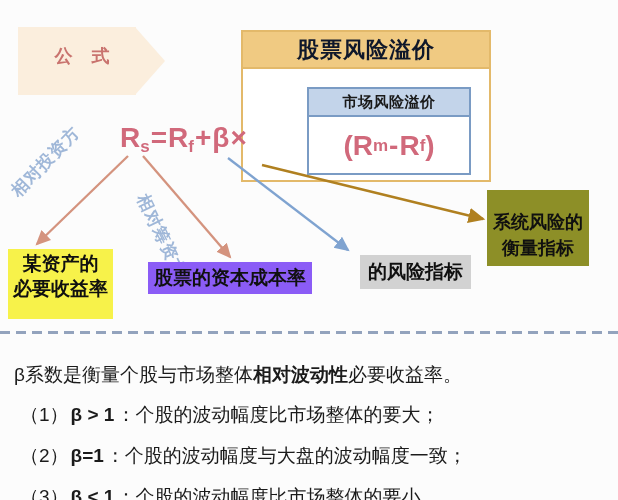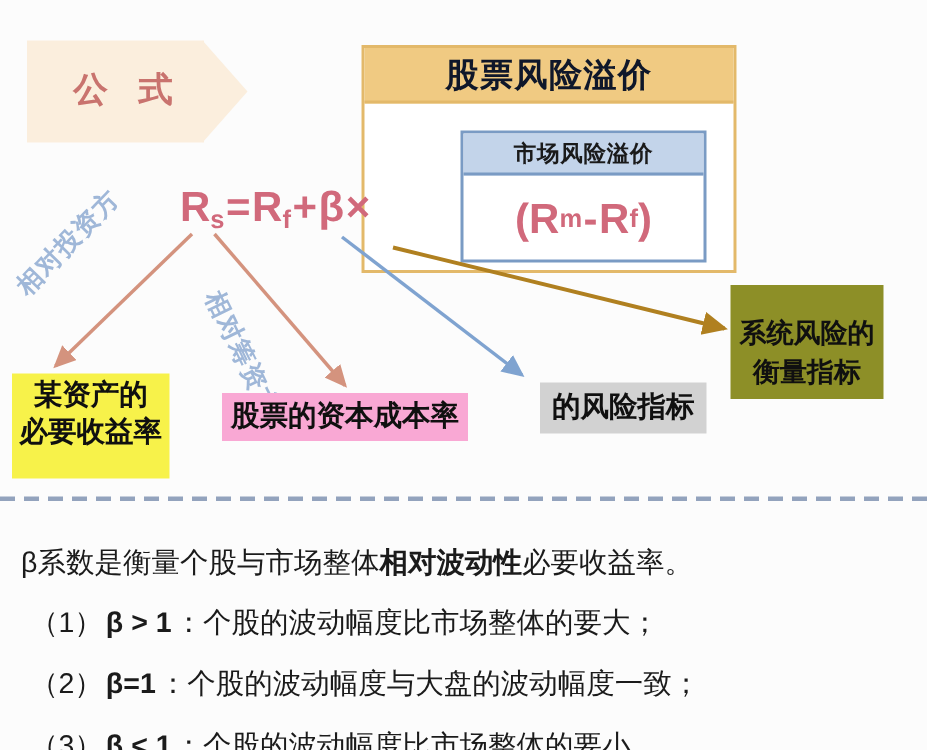--- a/index.html
+++ b/index.html
@@ -48,21 +48,21 @@
     border-bottom: 34px solid transparent;
     border-left: 30px solid #fbeedd;
     z-index: 2;
   }
   #formula-banner-label {
     position: absolute;
     left: 28px; top: 44px;
     width: 108px;
     text-align: center;
     color: #c9736e;
-    font-size: 23px;
+    font-size: 18px;
     font-weight: bold;
     letter-spacing: 7px;
     text-indent: 7px;
     z-index: 3;
   }
 
   
   #erp-box {
     position: absolute;
     left: 241px; top: 30px;
@@ -176,21 +176,21 @@
   #box-asset {
     left: 8px; top: 249px;
     background: #f7f24a;
     padding: 2px 5px 18px 5px;
     font-size: 19px;
     line-height: 25px;
     text-align: center;
   }
   #box-coe {
     left: 148px; top: 262px;
-    background: #f9a8d4;
+    background: #8b5cf6;
     padding: 3px 6px 4px 6px;
     font-size: 19px;
     line-height: 25px;
   }
   #box-rf {
     left: 360px; top: 255px;
     background: #d2d2d2;
     padding: 4px 8px 5px 8px;
     font-size: 19px;
     line-height: 25px;

